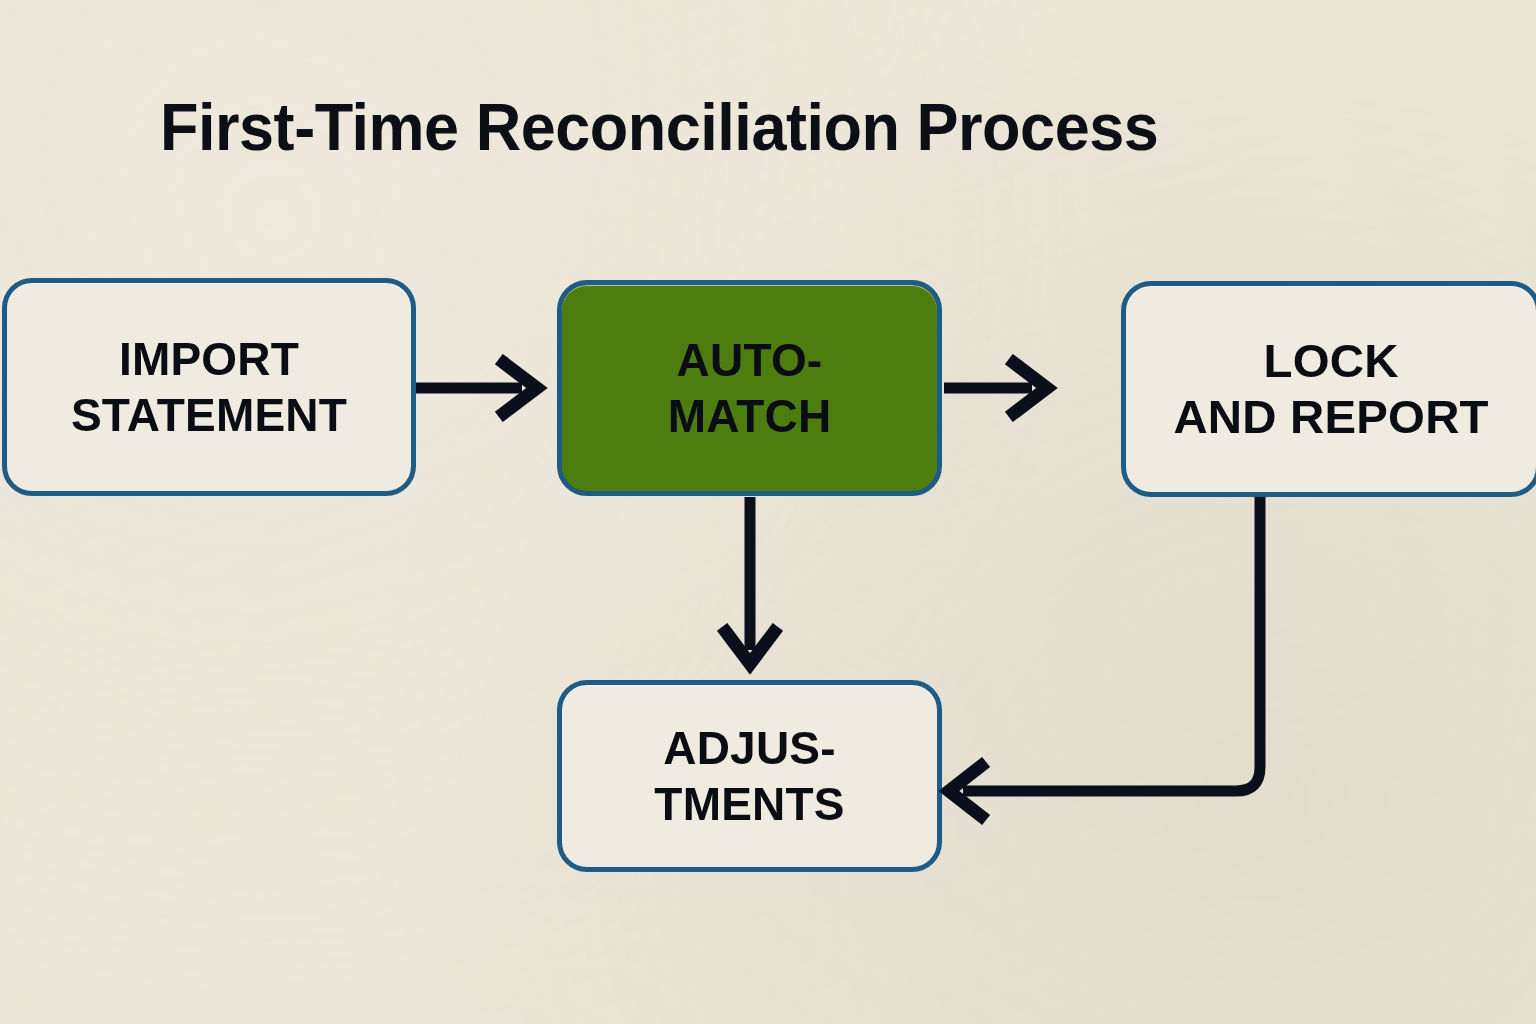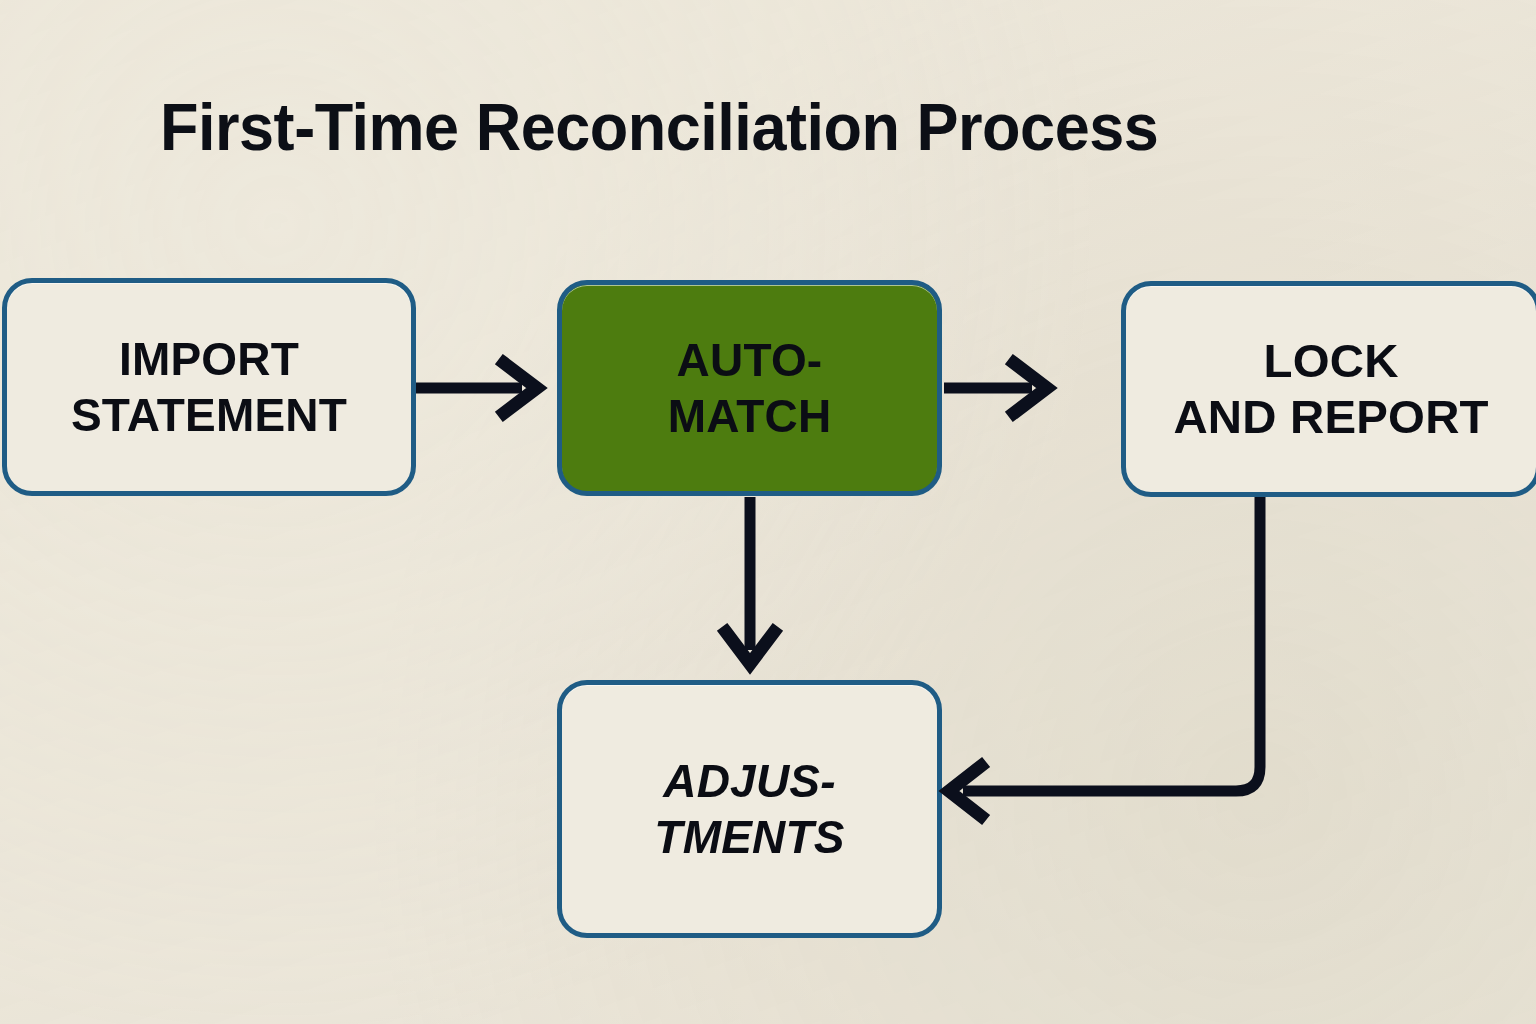--- a/index.html
+++ b/index.html
@@ -69,21 +69,21 @@
     color: #0b0d14;
     text-align: center;
     letter-spacing: 0.2px;
     white-space: pre;
   }
 
   
   #node-import     { left: 2px;    top: 278px; width: 414px; height: 218px; }
   #node-automatch  { left: 557px;  top: 280px; width: 385px; height: 216px; }
   #node-lockreport { left: 1073px; top: 281px; width: 420px; height: 216px; margin-left: 48px; }
-  #node-adjustments{ left: 557px;  top: 680px; width: 385px; height: 258px; font-style: italic; }
+  #node-adjustments{ left: 557px;  top: 680px; width: 385px; height: 192px; }
 
   
   #node-lockreport .node-label { white-space: pre; transform: scaleX(1.03); }
 
   #connectors {
     position: absolute;
     inset: 0;
     pointer-events: none;
   }
 </style>

